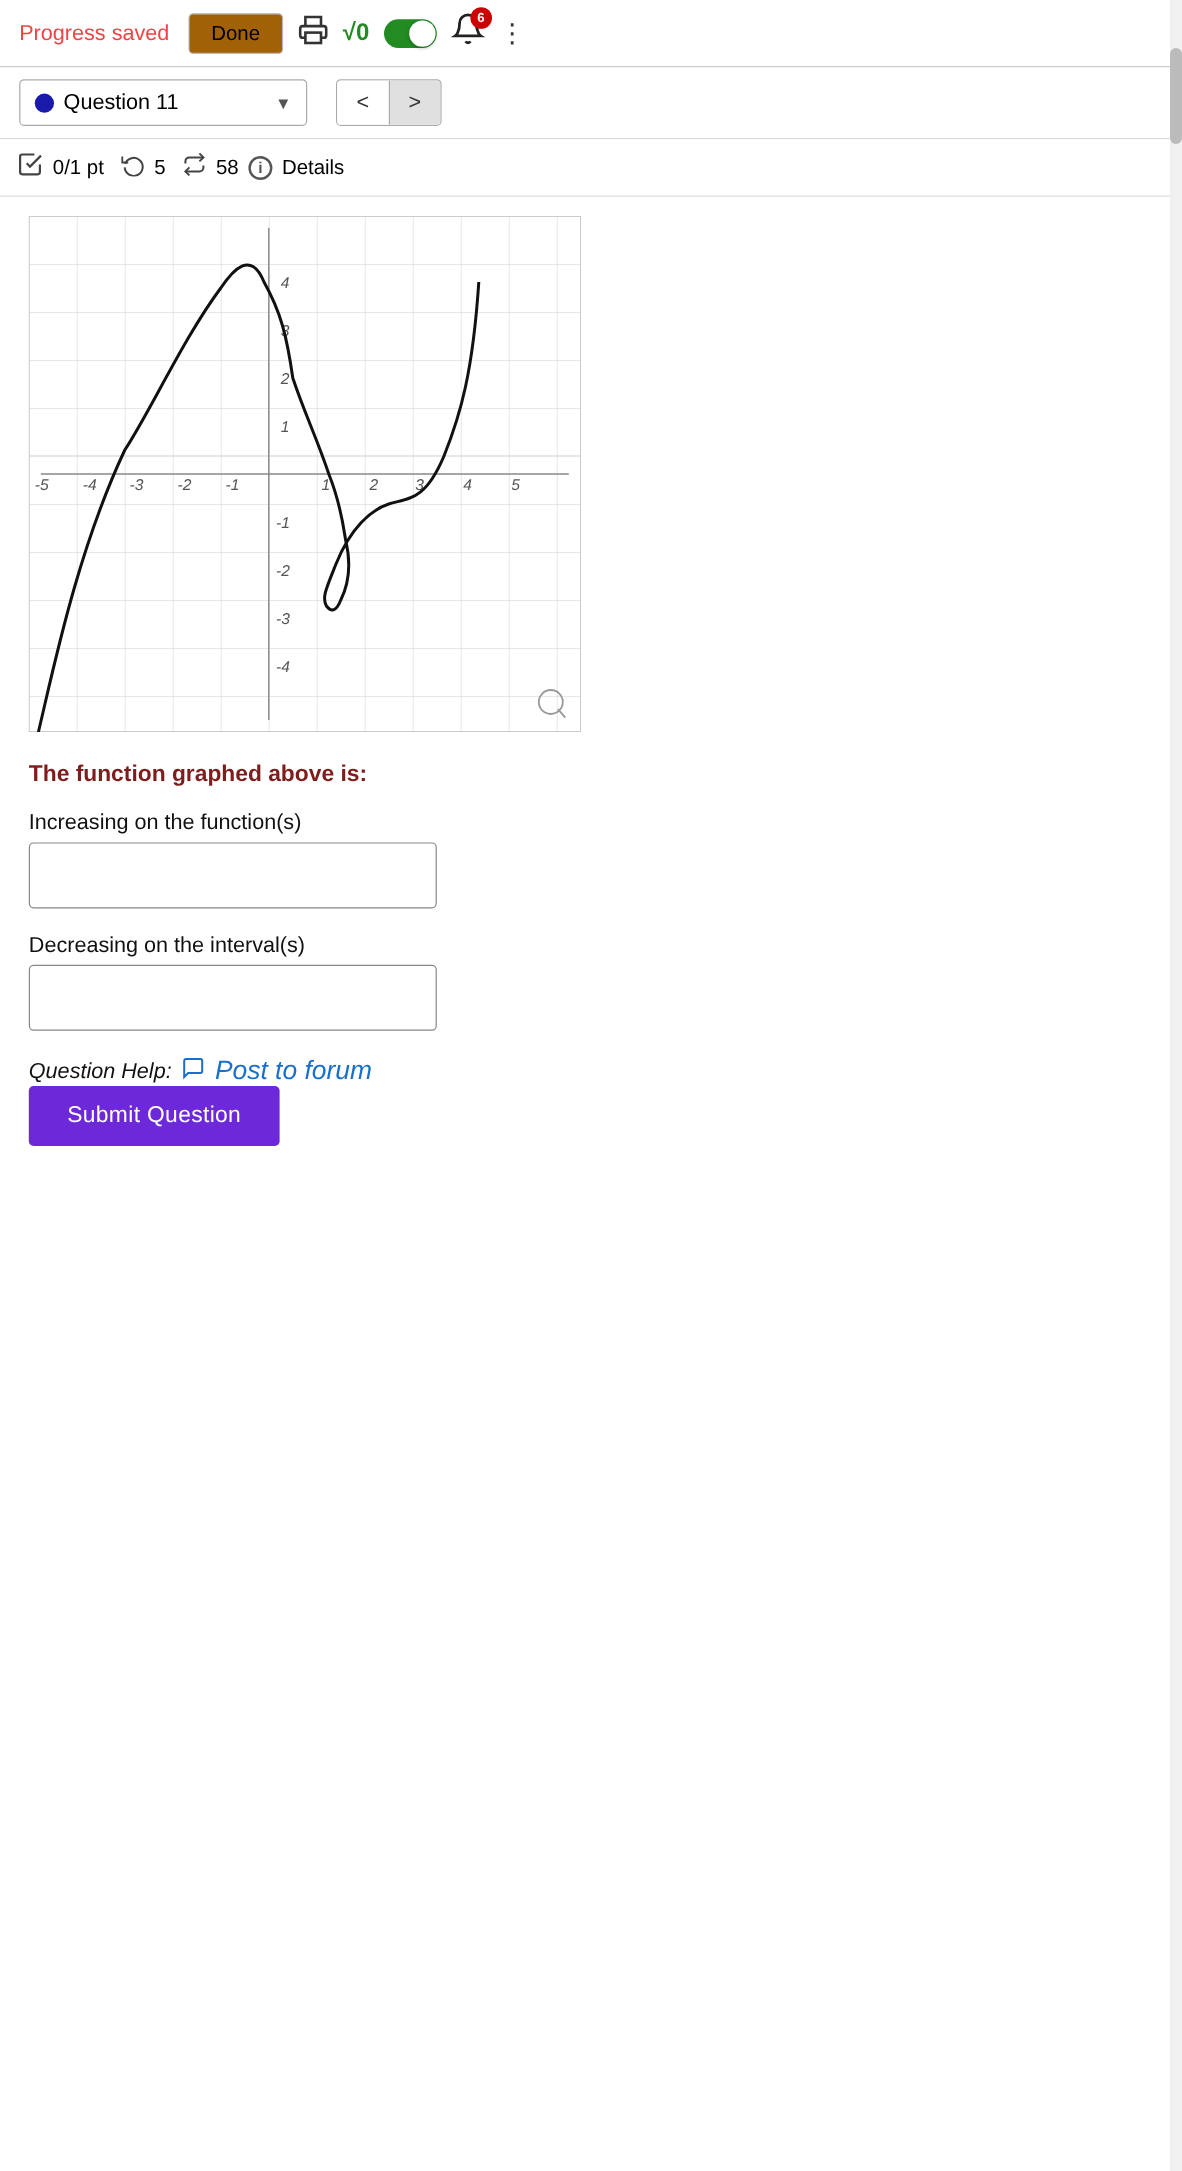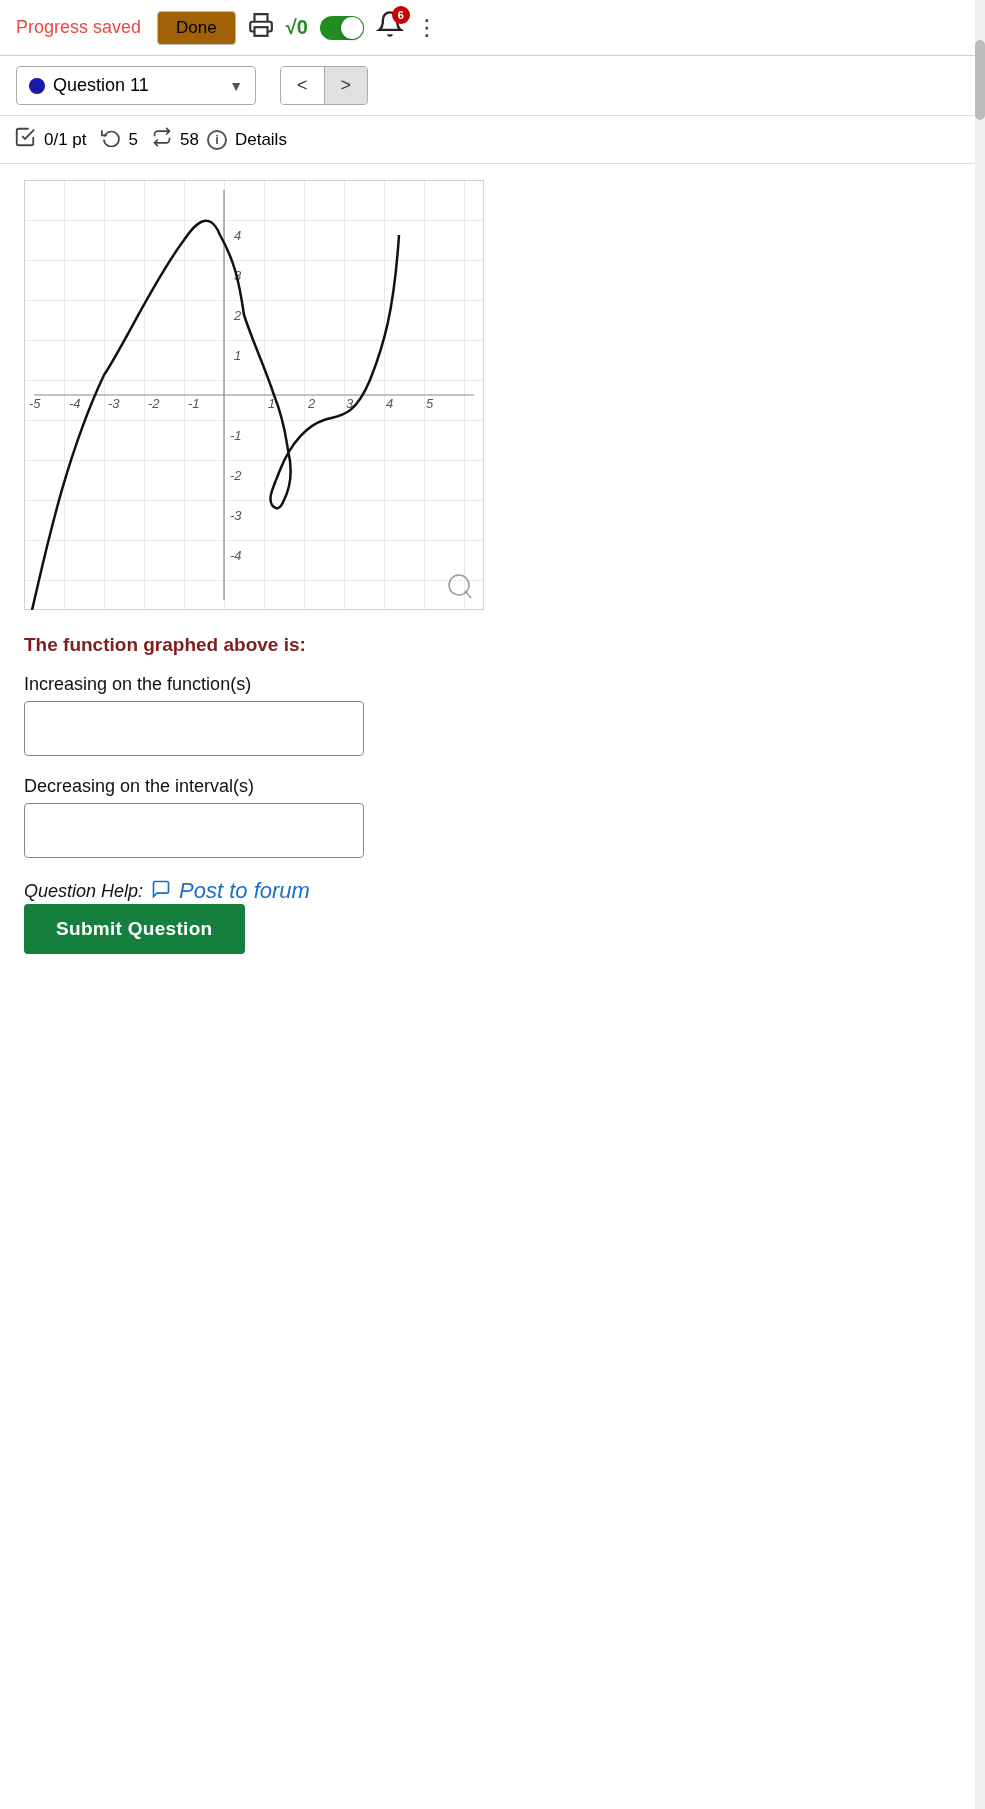--- a/index.html
+++ b/index.html
@@ -234,27 +234,27 @@
       cursor: pointer;
       font-size: 22px;
     }
     .post-icon {
       font-size: 18px;
       color: #1a6fcc;
     }
 
     
     .submit-btn {
-      background: #15803d;
+      background: #6d28d9;
       color: #fff;
       border: none;
       border-radius: 4px;
       padding: 14px 32px;
       font-size: 19px;
-      font-weight: bold;
+      font-weight: normal;
       cursor: pointer;
       letter-spacing: 0.3px;
       text-align: right;
     }
 
     
     .scroll-track {
       position: fixed;
       right: 0;
       top: 0;

